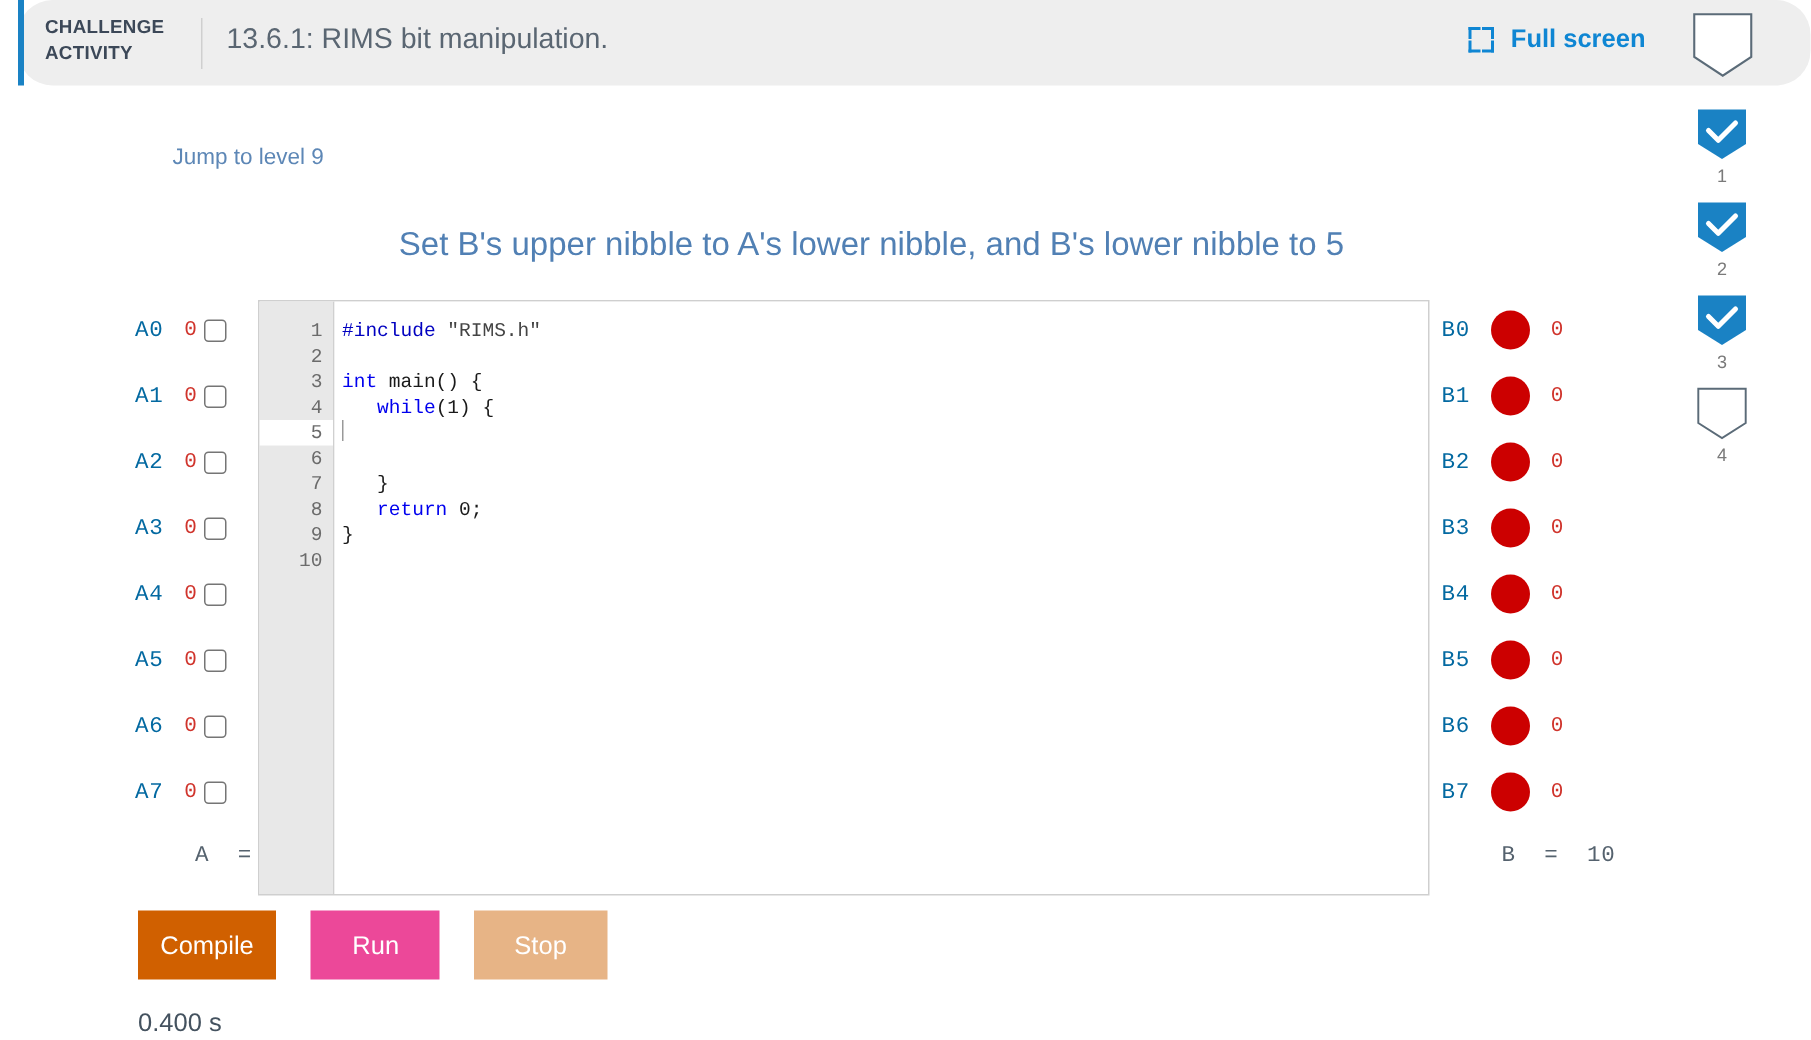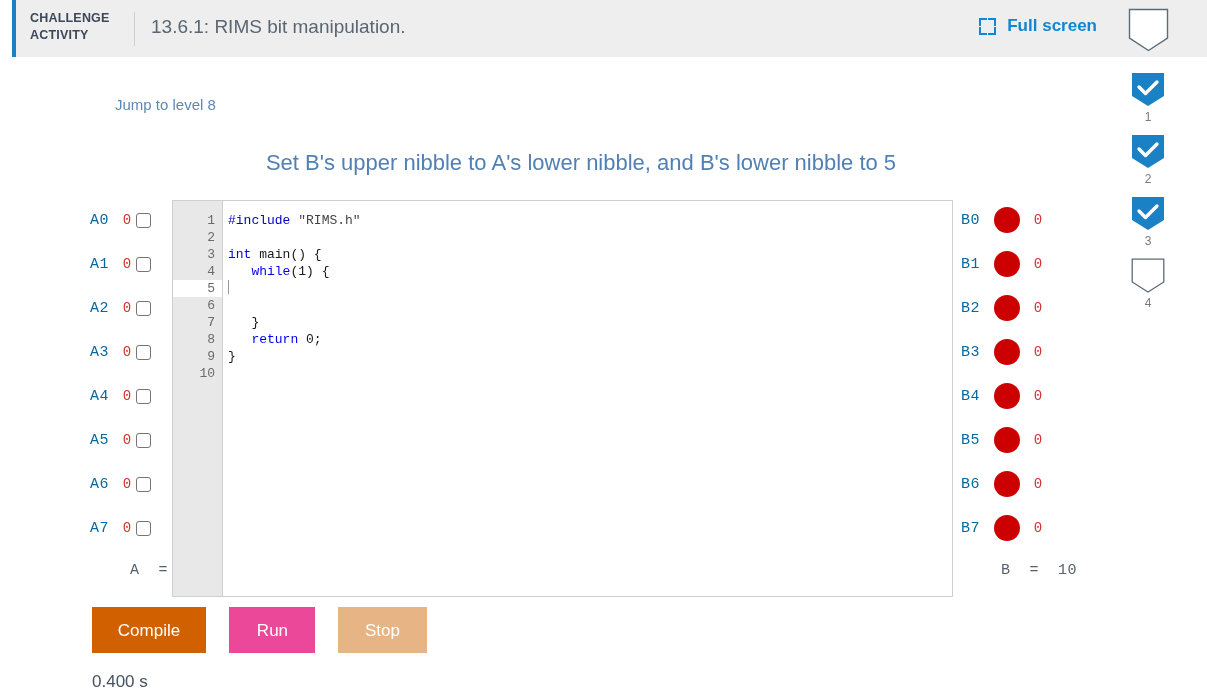--- a/index.html
+++ b/index.html
@@ -18,20 +18,21 @@
 
   
   .header {
     position: absolute;
     left: 12px;
     top: 0;
     width: 1195px;
     height: 57px;
     background: #eeeeee;
     box-sizing: border-box;
+    border-radius: 23px;
   }
   .header-accent {
     position: absolute;
     left: 0;
     top: 0;
     width: 4px;
     height: 57px;
     background: #1a82c4;
   }
   .header-label {
@@ -271,21 +272,21 @@
     height: 46px;
     line-height: 46px;
     text-align: center;
     color: #ffffff;
     font-size: 17px;
     border: none;
     cursor: pointer;
     vertical-align: top;
     font-family: "Liberation Sans", sans-serif;
   }
-  .btn-compile { width: 114px; background: #d06000; margin-right: 19px; }
+  .btn-compile { width: 92px; background: #d06000; margin-right: 19px; }
   .btn-run     { width: 86px;  background: #ec4899; margin-right: 18px; }
   .btn-stop    { width: 89px;  background: #e7b486; }
 
   .timer {
     position: absolute;
     left: 92px;
     top: 672px;
     font-size: 17px;
     color: #44525f;
   }
@@ -342,21 +343,21 @@
     <div class="progress-num">3</div>
   </div>
   <div class="progress-step">
     <svg width="34" height="36" viewBox="0 0 34 36">
       <path d="M1.2 1.2 H32.8 V24 L17 34 L1.2 24 Z" fill="#ffffff" stroke="#5b6b78" stroke-width="1.3"></path>
     </svg>
     <div class="progress-num">4</div>
   </div>
 </div>
 
-<div class="jump-link">Jump to level 8</div>
+<div class="jump-link">Jump to level 9</div>
 <div class="prompt-title">Set B's upper nibble to A's lower nibble, and B's lower nibble to 5</div>
 
 <div class="sim">
 
   <div class="reg-panel left">
     <div class="reg-row">
       <span class="reg-name">A0</span>
       <span class="reg-val">0</span>
       <span class="reg-box"></span>
     </div>

